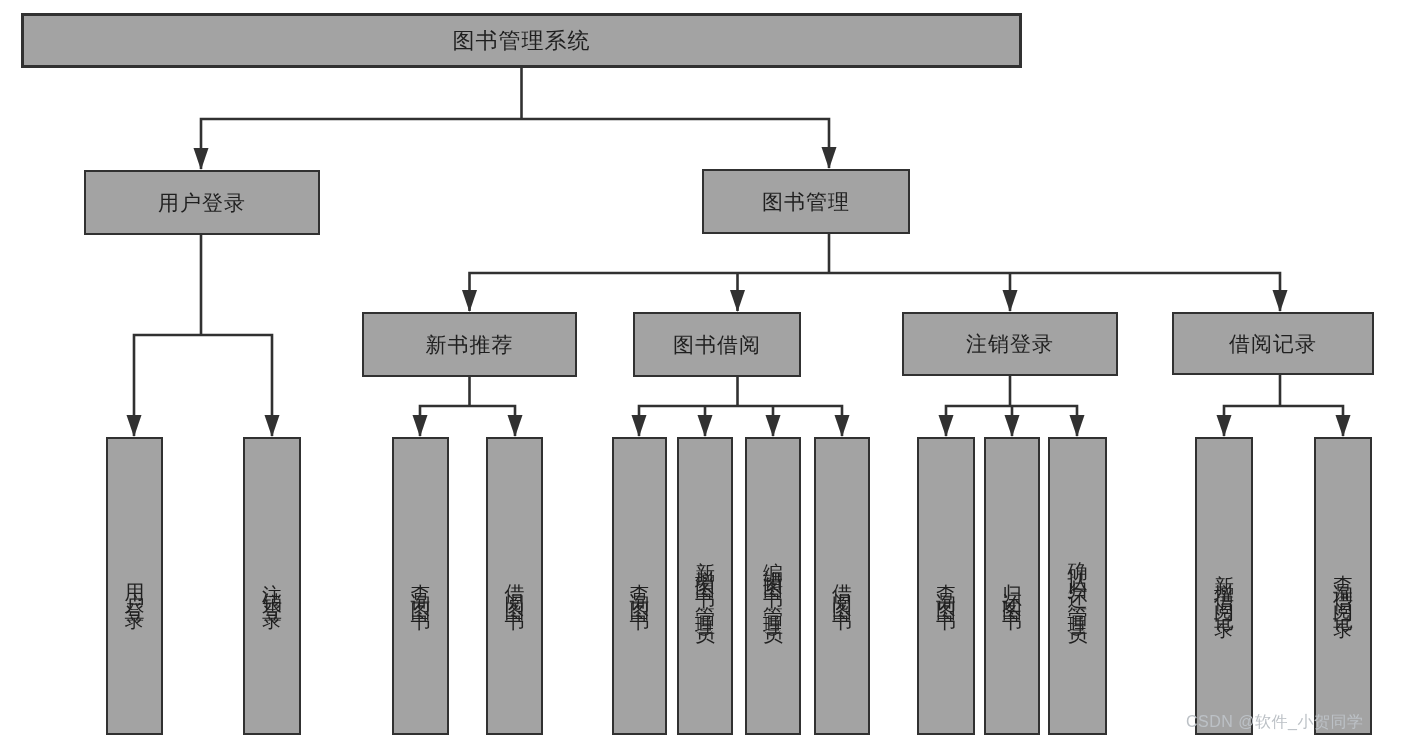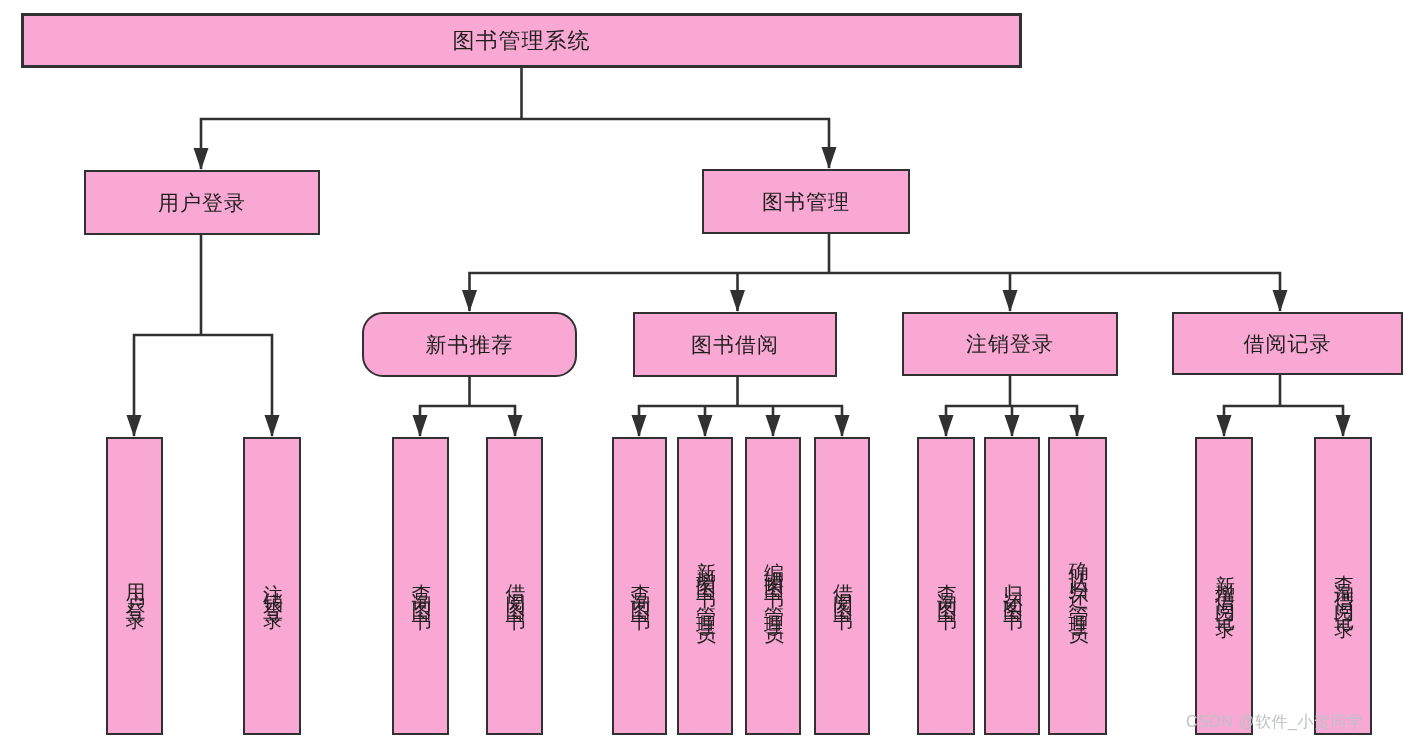--- a/index.html
+++ b/index.html
@@ -28,46 +28,45 @@
     fill:none;
     stroke-linejoin:miter;
   }
   svg.connectors polygon{
     fill:var(--line);
     stroke:none;
   }
   .node{
     position:absolute;
     box-sizing:border-box;
-    background:#f9a8d4;
+    background:#a3a3a3;
     border:2.5px solid var(--line);
     display:flex;
     align-items:center;
     justify-content:center;
     text-align:left;
-    font-family:Liberation Mono, monospace;
   }
   .h-node{font-size:21px;letter-spacing:1px;}
   .root-node{border-width:3px;font-size:22px;}
   .v-label{
     writing-mode:vertical-rl;
     text-orientation:mixed;
     font-size:20px;
     letter-spacing:9px;
     line-height:1.05;
     white-space:nowrap;
   }
   
   .n-root   {left:21px;  top:13px;  width:1001px; height:55px;}
   .n-ulogin {left:84px;  top:170px; width:236px;  height:65px;}
   .n-bmgmt  {left:702px; top:169px; width:208px;  height:65px;}
-  .n-recom  {left:362px; top:312px; width:215px;  height:65px;border-radius:21px;}
-  .n-borrow {left:633px; top:312px; width:204px;  height:65px;}
+  .n-recom  {left:362px; top:312px; width:215px;  height:65px;}
+  .n-borrow {left:633px; top:312px; width:168px;  height:65px;}
   .n-current{left:902px; top:312px; width:216px;  height:64px;}
-  .n-records{left:1172px;top:312px; width:231px;  height:63px;}
+  .n-records{left:1172px;top:312px; width:202px;  height:63px;}
   .leaf{top:437px;height:298px;}
   .lf1 {left:106px; width:57px;}
   .lf2 {left:243px; width:58px;}
   .lf3 {left:392px; width:57px;}
   .lf4 {left:486px; width:57px;}
   .lf5 {left:612px; width:55px;}
   .lf6 {left:677px; width:56px;}
   .lf7 {left:745px; width:56px;}
   .lf8 {left:814px; width:56px;}
   .lf9 {left:917px; width:58px;}

